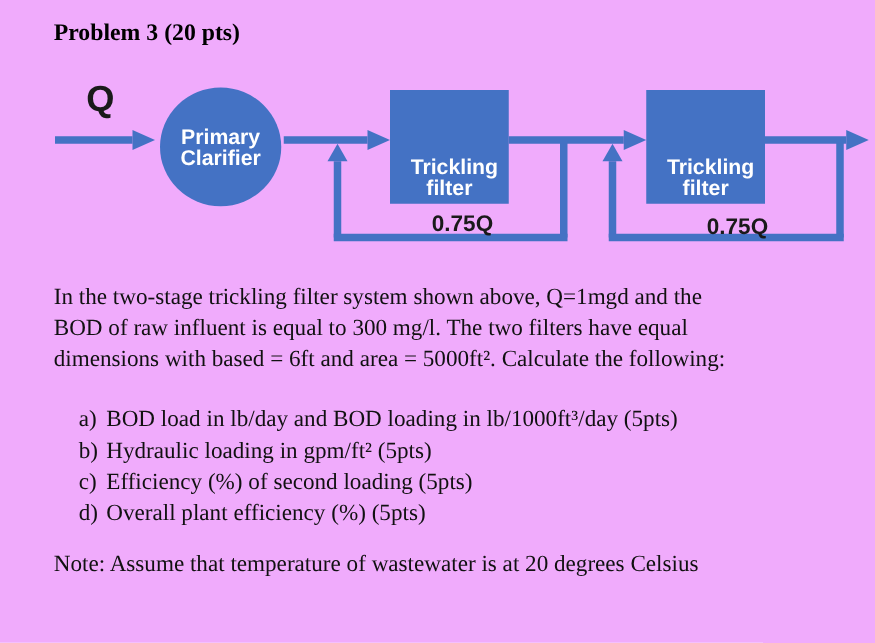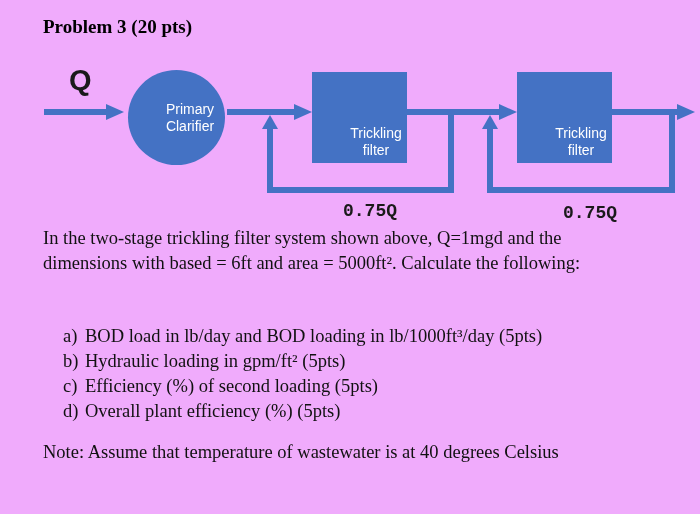--- a/index.html
+++ b/index.html
@@ -15,30 +15,30 @@
 
   
   .diagram { left: 0; top: 60px; width: 700px; height: 150px; }
   .q-label { font-family: "Liberation Sans", sans-serif; font-size: 29px; font-weight: 600; line-height: 32px; color: #1a1a1a; }
   .hline { height: 6px; background: var(--shape-blue); }
   .vline { width: 6px; background: var(--shape-blue); }
   .head-right { width: 0; height: 0; border-top: 8px solid transparent; border-bottom: 8px solid transparent; border-left: 18px solid var(--shape-blue); }
   .head-up { width: 0; height: 0; border-left: 8px solid transparent; border-right: 8px solid transparent; border-bottom: 14px solid var(--shape-blue); }
   .node {
     background: var(--shape-blue); color: var(--label-white);
-    display: flex; align-items: center; justify-content: flex-end; text-align: center;
-    font-family: "Liberation Sans", sans-serif; font-size: 14px; font-weight: 400; line-height: 17px;
+    display: flex; align-items: center; justify-content: center; text-align: center;
+    font-family: "Liberation Sans", sans-serif; font-size: 17px; font-weight: 700; line-height: 17px;
   }
   .circle { border-radius: 50%; }
   .node-label { display: inline-block; }
   .clarifier .node-label { width: 70px; }
   .filter .node-label { width: 62px; margin-top: 48px; }
   .recycle-label {
-    font-family: Liberation Mono, monospace; font-size: 18px; font-weight: 600;
-    color: #1a1a1a; width: 72px; text-align: center; line-height: 20px; margin-top: 32px;
+    font-family: Liberation Sans, sans-serif; font-size: 18px; font-weight: 600;
+    color: #1a1a1a; width: 72px; text-align: center; line-height: 20px;
   }
 
   
   .bodytext { font-size: 18.5px; line-height: 25px; }
   .list .item { position: relative; padding-left: 22px; line-height: 25px; font-size: 18.5px; }
   .list .marker { position: absolute; left: 0; top: 0; }
   .pts { font-weight: normal; }
 </style>
 </head>
 <body>
@@ -82,20 +82,21 @@
     <div class="abs node filter" style="left:517px; top:12px; width:95px; height:91px;">
       <span class="node-label">Trickling filter</span>
     </div>
 
     <div class="abs hline" style="left:612px; top:49px; width:65px;"></div>
     <div class="abs head-right" style="left:677px; top:44px;"></div>
   </div>
 
   <div class="abs bodytext" style="left:43px; top:226px;">
     <div>In the two-stage trickling filter system shown above, Q=1mgd and the</div>
+    <div>BOD of raw influent is equal to 300 mg/l. The two filters have equal</div>
     <div>dimensions with based = 6ft and area = 5000ft². Calculate the following:</div>
   </div>
 
   <div class="abs list" style="left:63px; top:324px;">
     <div class="item">
       <span class="marker">a)</span>
       <span>BOD load in lb/day and BOD loading in lb/1000ft³/day</span>
       <span class="pts">(5pts)</span>
     </div>
     <div class="item">
@@ -109,16 +110,16 @@
       <span class="pts">(5pts)</span>
     </div>
     <div class="item">
       <span class="marker">d)</span>
       <span>Overall plant efficiency (%)</span>
       <span class="pts">(5pts)</span>
     </div>
   </div>
 
   <div class="abs bodytext" style="left:43px; top:440px;">
-    <div>Note: Assume that temperature of wastewater is at 40 degrees Celsius</div>
+    <div>Note: Assume that temperature of wastewater is at 20 degrees Celsius</div>
   </div>
 
 </div>
 
 </body></html>

